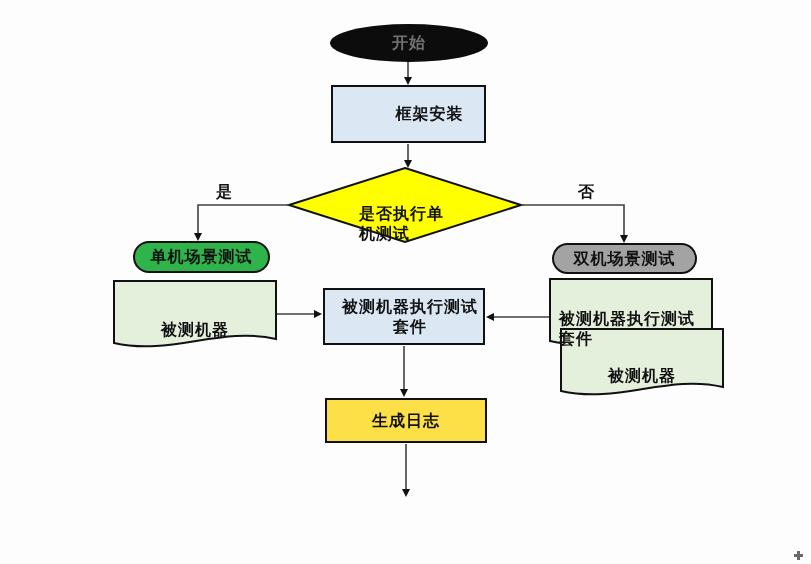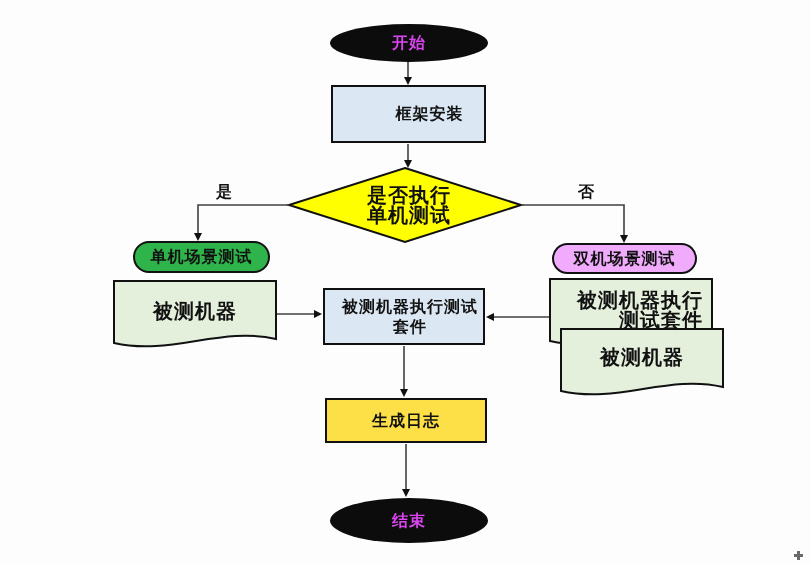--- a/index.html
+++ b/index.html
@@ -20,40 +20,40 @@
   }
   .node {
     position:absolute;
     display:flex; align-items:center; justify-content:center;
     text-align:center;
     font-weight:bold; font-size:16px; letter-spacing:1px;
     line-height:20px; color:#111;
     box-sizing:border-box;
   }
   .terminal {
-    color:#d946ef;
+    color:#737373;
     border-radius:50%;
     background:#0c0c0c;
   }
   .process {
     border:2px solid #111;
     background:#dbe8f4;
   }
   .scenario {
     border:2px solid #111;
     border-radius:16px;
     background:#2eb44a;
     justify-content:center;
   }
   .overlay-text {
     position:absolute;
     display:flex; align-items:center; justify-content:center;
-    text-align:right;
-    font-weight:bold; font-size:20px; letter-spacing:1px;
-    line-height:20px; color:#111;
+    text-align:left;
+    font-weight:bold; font-size:16px; letter-spacing:1px;
+    line-height:20px; color:#111;margin-top:19px;
   }
   .edge-label {
     position:absolute;
     font-weight:bold; font-size:16px; color:#111;
     text-align:center; width:40px;
   }
   #artifact {
     position:absolute; left:793px; top:550px; width:11px; height:11px;
   }
   #artifact .bar-h {
@@ -124,40 +124,37 @@
 
   <div class="overlay-text" style="left:359px; top:183px; width:92px; height:44px;">是否执行单机测试</div>
 
   <div class="edge-label" style="left:204px; top:182px;">是</div>
   <div class="edge-label" style="left:566px; top:182px;">否</div>
 
   <div class="node scenario" style="left: 133px; top: 241px; width: 137px; height: 32px; background-color: rgb(46, 180, 74);">
     <span>单机场景测试</span>
   </div>
 
-  <div class="node scenario" style="left: 552px; top: 243px; width: 145px; height: 31px; background-color: #f0abfc;">
+  <div class="node scenario" style="left: 552px; top: 243px; width: 145px; height: 31px; background-color: #a3a3a3;">
     <span>双机场景测试</span>
   </div>
 
   <div class="overlay-text" style="left:113px; top:288px; width:164px; height:46px;">被测机器</div>
 
   <div class="node process" style="left: 323px; top: 288px; width: 162px; height: 57px; background-color: rgb(219, 232, 244);">
     <span style="width:142px;margin-left:12px;">被测机器执行测试套件</span>
   </div>
 
   <div class="overlay-text" style="left:559px; top:288px; width:144px; height:44px;">被测机器执行测试套件</div>
 
   <div class="overlay-text" style="left:560px; top:336px; width:164px; height:42px;">被测机器</div>
 
   <div class="node process" style="left: 325px; top: 398px; width: 162px; height: 45px; background-color: #fde047;">
     <span>生成日志</span>
   </div>
 
-  <div class="node terminal" style="left: 330px; top: 498px; width: 158px; height: 45px; background-color: rgb(12, 12, 12);">
-    <span>结束</span>
-  </div>
 
   <div id="artifact">
     <div class="bar-h"></div>
     <div class="bar-v"></div>
   </div>
 
 </div>
 
 </body></html>

